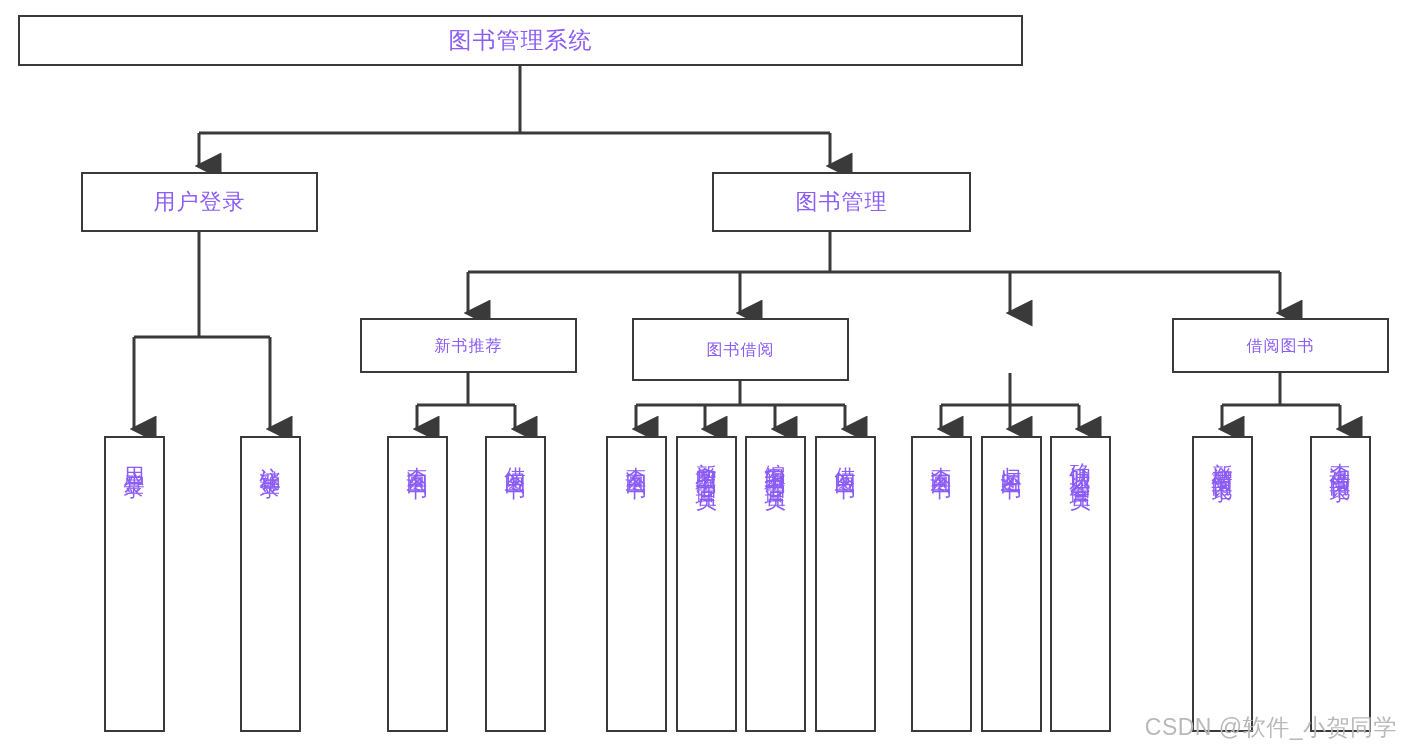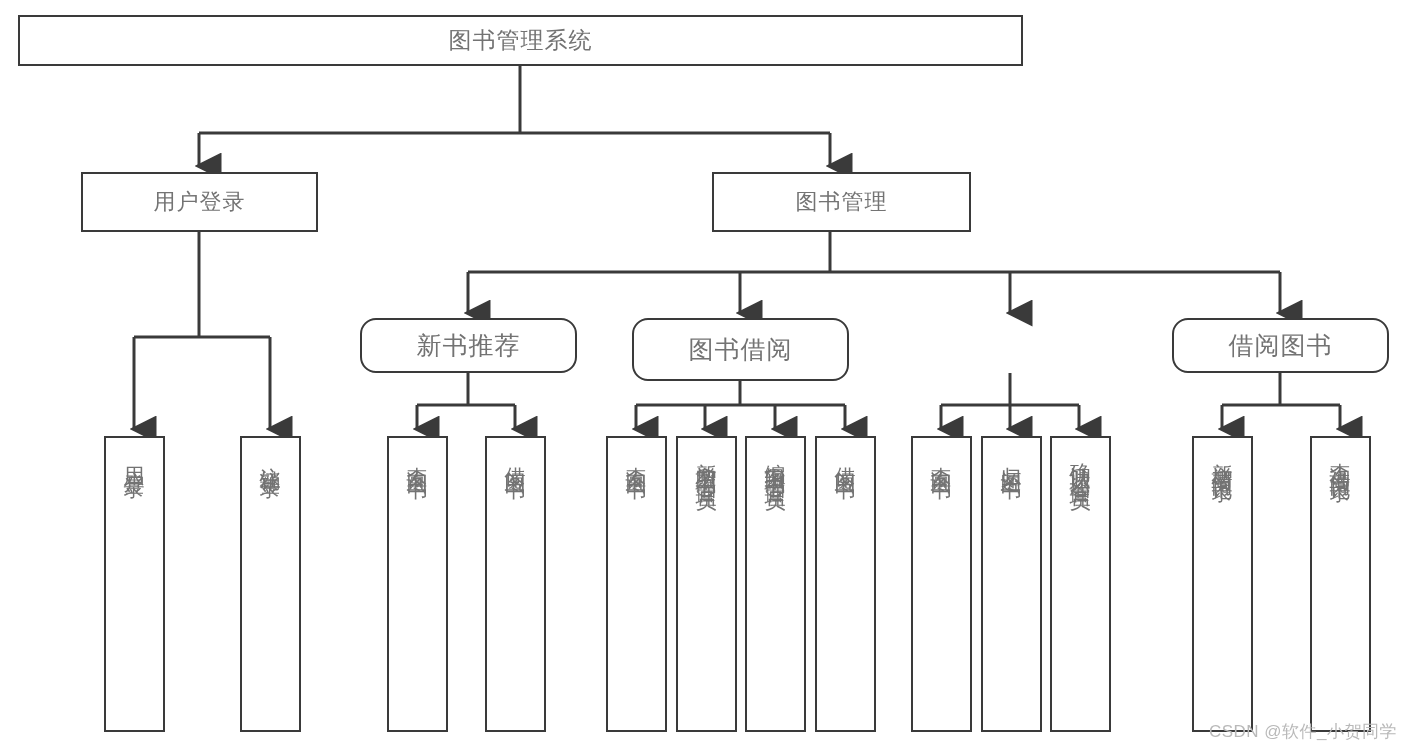--- a/index.html
+++ b/index.html
@@ -28,34 +28,33 @@
   }
   .node {
     position: absolute;
     box-sizing: border-box;
     border: 2px solid #3a3a3a;
     background: #ffffff;
     display: flex;
     align-items: center;
     justify-content: center;
     text-align: center;
-    color: #737373;
+    color: #8b5cf6;
     font-size: 21px;
     line-height: 1.25;
     letter-spacing: 1px;
   }
   .node.root {
     font-size: 23px;
   }
   .node.level2 {
     font-size: 22px;
   }
   .node.level3 {
-    font-size: 25px;
-    border-radius: 16px;
+    font-size: 16px;
   }
   
   .node.leaf {
     font-size: 21px;
     letter-spacing: 3px;
     padding: 6px 0;
     align-items: flex-start;
   }
   .node.leaf .vtext {
     writing-mode: vertical-rl;
@@ -65,21 +64,21 @@
     letter-spacing: 4px;
     margin-top: 6px;
   }
   .node.leaf.tall .vtext {
     margin-top: 2px;
   }
   .watermark {
     position: absolute;
     right: 8px;
     bottom: 4px;
-    font-size: 17px;
+    font-size: 23px;
     color: #b9b9b9;
     letter-spacing: 0.5px;
     white-space: nowrap;
   }
 </style>
 </head>
 <body>
 
 <div id="canvas">
 

